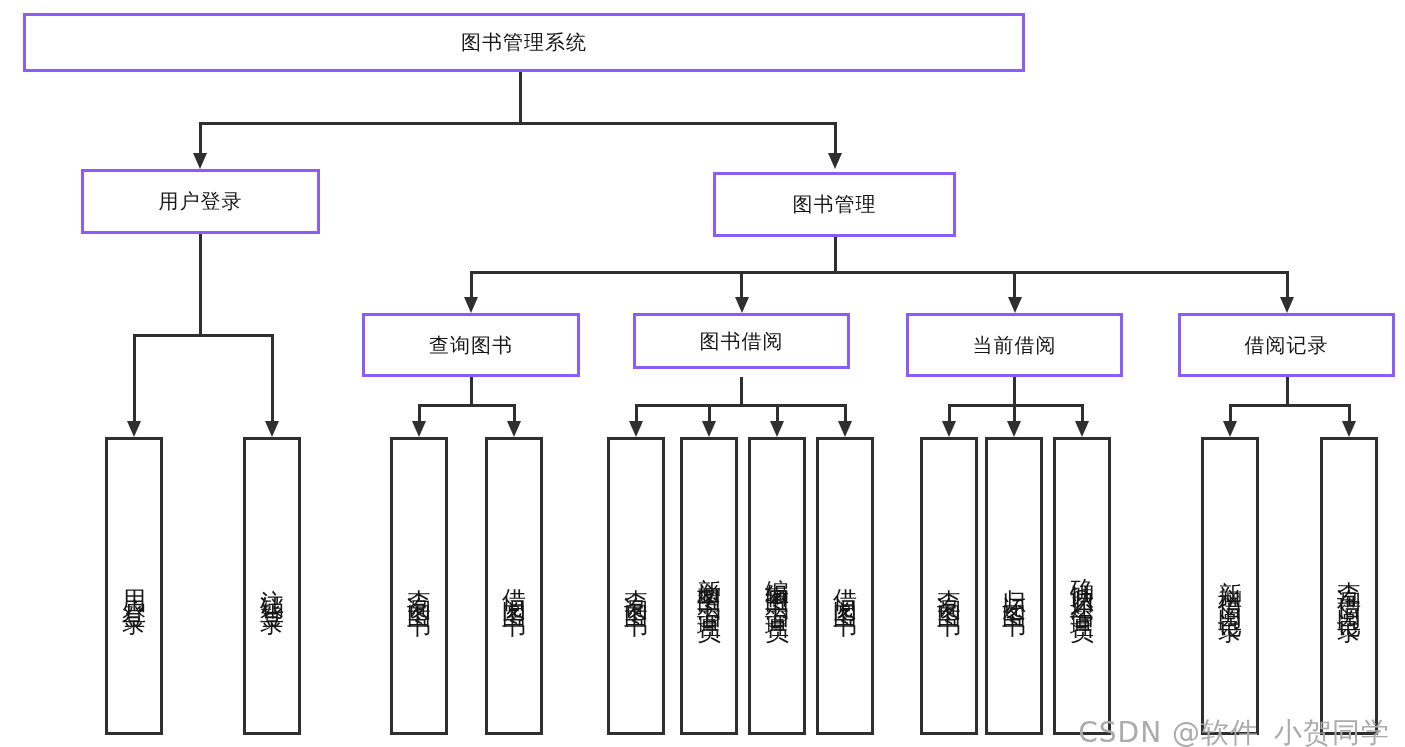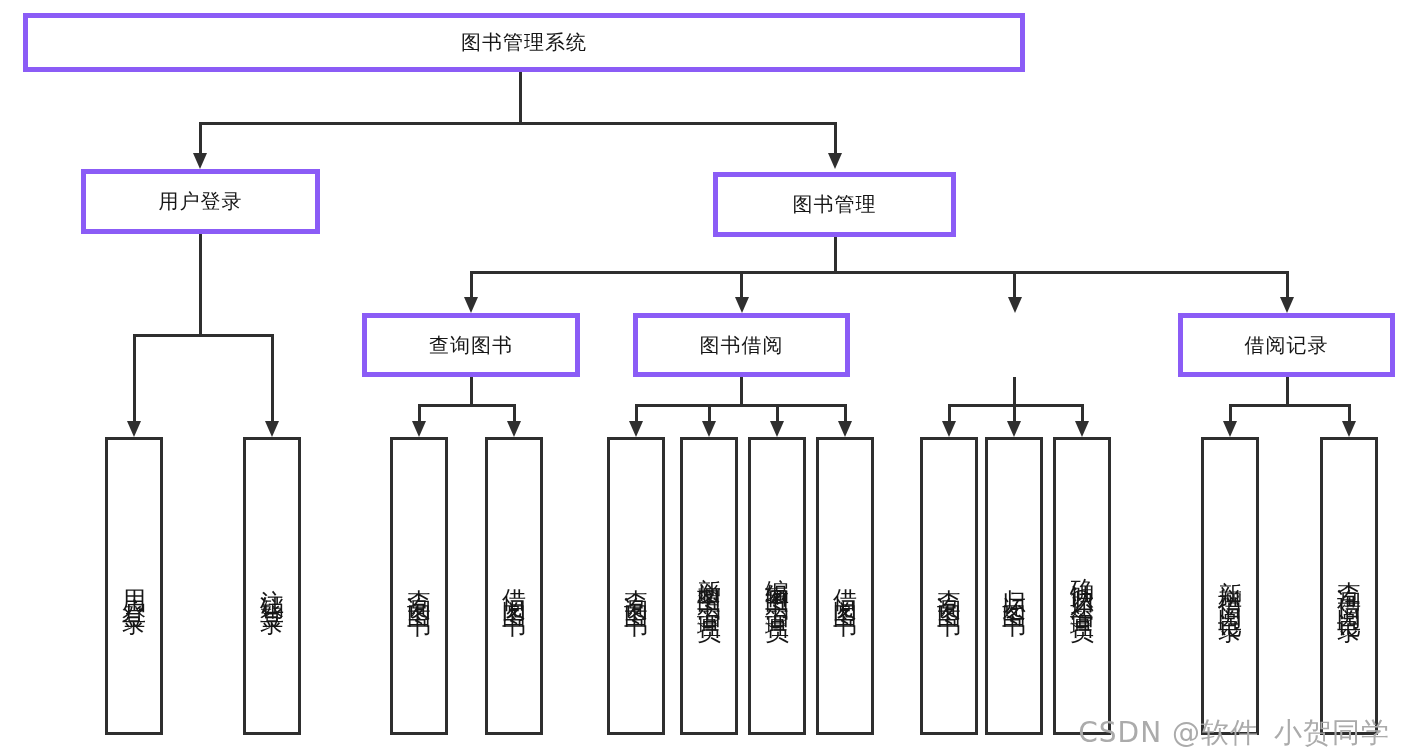--- a/index.html
+++ b/index.html
@@ -8,21 +8,21 @@
     width: 1405px;
     height: 747px;
     background: #ffffff;
     font-family: "DejaVu Sans", "Liberation Sans", sans-serif;
     overflow: hidden;
   }
   
   .node {
     position: absolute;
     box-sizing: border-box;
-    border: 5px solid #8b5cf6;
+    border: 3px solid #8b5cf6;
     background: #ffffff;
     display: flex;
     align-items: center;
     justify-content: center;
     font-size: 20px;
     letter-spacing: 1px;
     color: #161616;
     z-index: 2;
   }
   
@@ -91,24 +91,27 @@
   </div>
 
   <div class="node" style="left:713px; top:172px; width:243px; height:65px;">
     <span>图书管理</span>
   </div>
 
   <div class="node" style="left:362px; top:313px; width:218px; height:64px;">
     <span>查询图书</span>
   </div>
 
-  <div class="node" style="left:633px; top:313px; width:217px; height:64px;font-family:Liberation Mono, monospace;">
+  <div class="node" style="left:633px; top:313px; width:217px; height:56px;font-family:Liberation Mono, monospace;">
     <span>图书借阅</span>
   </div>
 
+  <div class="node" style="left:906px; top:313px; width:217px; height:64px;">
+    <span>当前借阅</span>
+  </div>
 
   <div class="node" style="left:1178px; top:313px; width:217px; height:64px;">
     <span>借阅记录</span>
   </div>
 
   <div class="leaf" style="left:105px;">
     <span>用户登录</span>
   </div>
   <div class="leaf" style="left:243px;">
     <span>注销登录</span>

